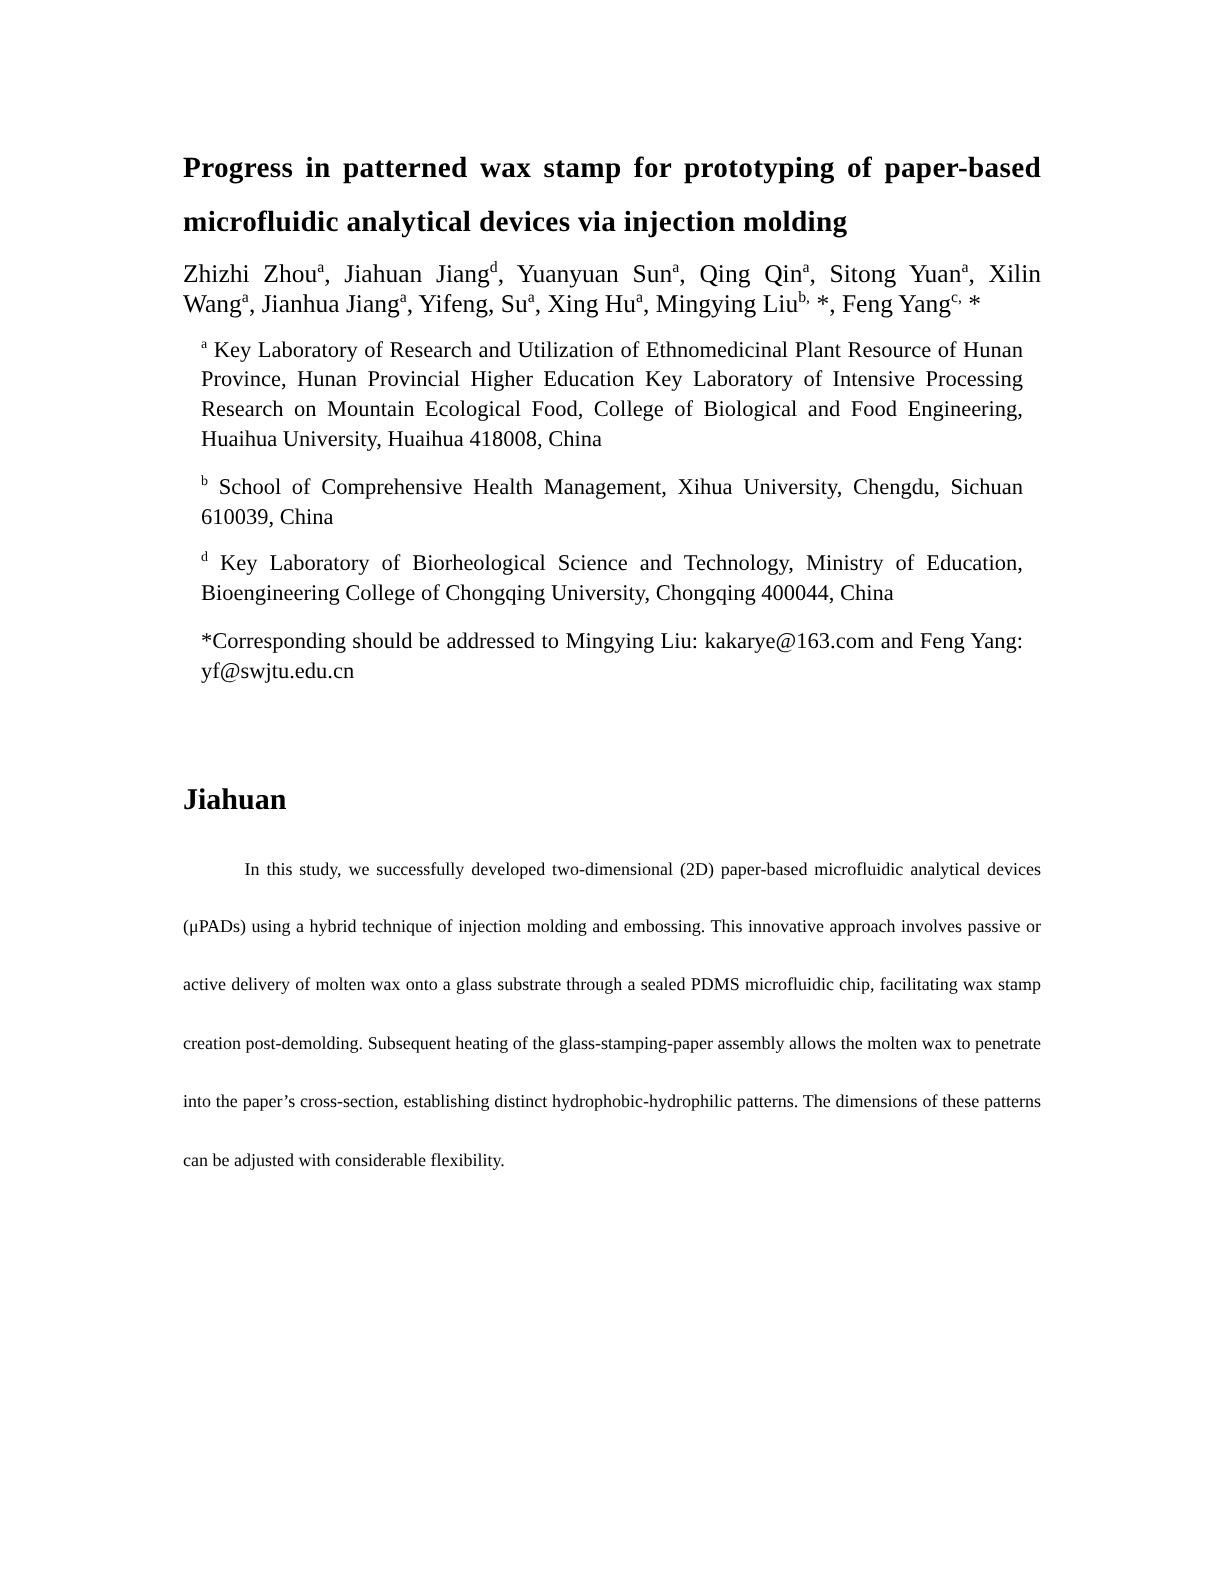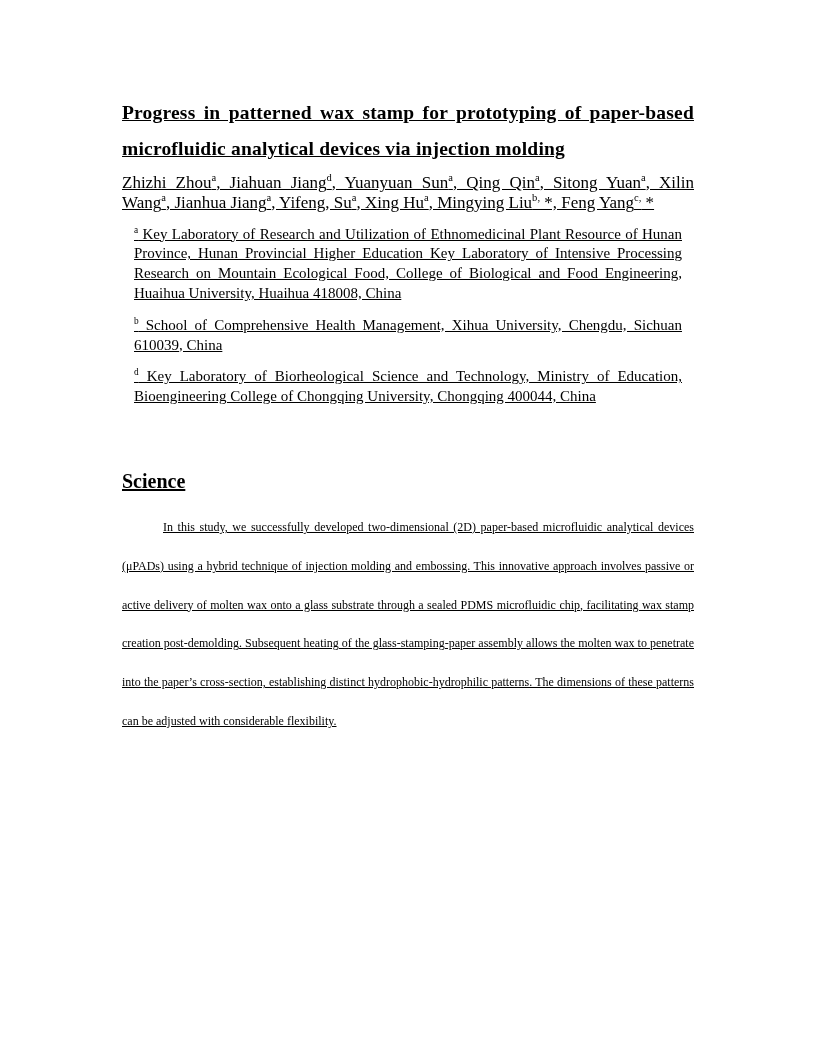--- a/index.html
+++ b/index.html
@@ -11,21 +11,20 @@
     background: #ffffff;
     font-family: "Liberation Serif", "DejaVu Serif", serif;
     color: #000000;
     overflow: hidden;
   }
   .content {
     position: absolute;
     left: 122px;
     top: 95px;
     width: 572px;
-    text-decoration: underline;
   }
   .paper-title {
     margin: 0;
     font-size: 19.5px;
     font-weight: bold;
     line-height: 36px;
     text-align: justify;
     letter-spacing: 0.2px;
   }
   .authors {
@@ -69,19 +68,20 @@
 
     <p class="authors"><span>Zhizhi Zhou</span><sup>a</sup><span>, Jiahuan Jiang</span><sup>d</sup><span>, Yuanyuan Sun</span><sup>a</sup><span>, Qing Qin</span><sup>a</sup><span>, Sitong Yuan</span><sup>a</sup><span>, Xilin Wang</span><sup>a</sup><span>, Jianhua Jiang</span><sup>a</sup><span>, Yifeng, Su</span><sup>a</sup><span>, Xing Hu</span><sup>a</sup><span>, Mingying Liu</span><sup>b,</sup><span> *, Feng Yang</span><sup>c,</sup><span> *</span></p>
 
     <p class="affil"><sup>a</sup><span> Key Laboratory of Research and Utilization of Ethnomedicinal Plant Resource of Hunan Province, Hunan Provincial Higher Education Key Laboratory of Intensive Processing Research on Mountain Ecological Food, College of Biological and Food Engineering, Huaihua University, Huaihua 418008, China</span></p>
 
     <p class="affil"><sup>b</sup><span> School of Comprehensive Health Management, Xihua University, Chengdu, Sichuan 610039, China</span></p>
 
 
     <p class="affil"><sup>d</sup><span> Key Laboratory of Biorheological Science and Technology, Ministry of Education, Bioengineering College of Chongqing University, Chongqing 400044, China</span></p>
 
+    <p class="affil">*Corresponding should be addressed to Mingying Liu: kakarye@163.com and Feng Yang: yf@swjtu.edu.cn</p>
 
-    <h2 class="abstract-heading">Science</h2>
+    <h2 class="abstract-heading">Jiahuan</h2>
 
     <p class="abstract">In this study, we successfully developed two-dimensional (2D) paper-based microfluidic analytical devices (μPADs) using a hybrid technique of injection molding and embossing. This innovative approach involves passive or active delivery of molten wax onto a glass substrate through a sealed PDMS microfluidic chip, facilitating wax stamp creation post-demolding. Subsequent heating of the glass-stamping-paper assembly allows the molten wax to penetrate into the paper’s cross-section, establishing distinct hydrophobic-hydrophilic patterns. The dimensions of these patterns can be adjusted with considerable flexibility.</p>
 
   </div>
 </div>
 
 </body></html>

